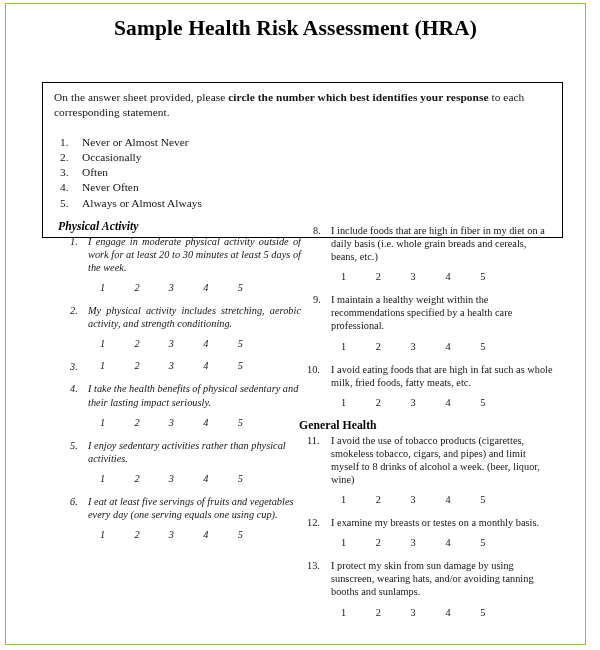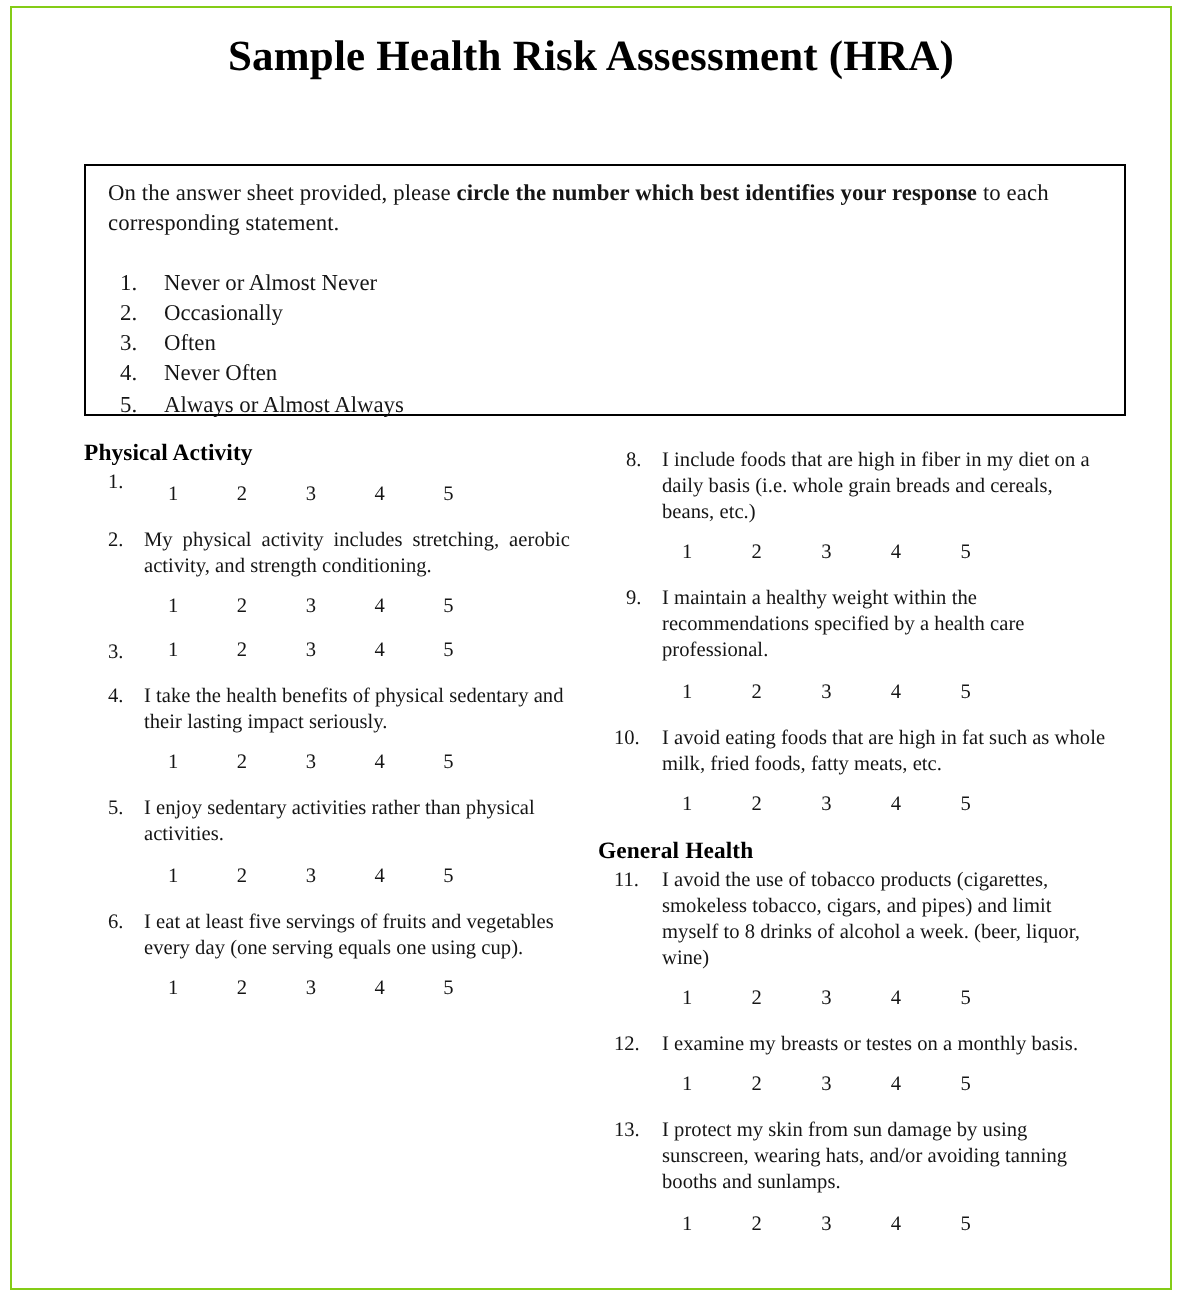--- a/index.html
+++ b/index.html
@@ -42,21 +42,21 @@
     letter-spacing: 0.1px;
     color: #000000;
   }
 
   
   .instruction-box {
     position: absolute;
     left: 36px;
     top: 78px;
     width: 521px;
-    height: 126px;
+    height: 156px;
     border: 1.4px solid #000000;
     background: #ffffff;
     padding: 7px 10px 0 11px;
   }
   .instruction-text {
     font-size: 11.4px;
     line-height: 15.4px;
     color: #151515;
     margin: 0;
     letter-spacing: 0.05px;
@@ -89,21 +89,21 @@
     left: 0;
     top: 216px;
     width: 581px;
     height: 426px;
   }
   .col {
     position: absolute;
     top: 0;
     width: 243px;
   }
-  .col-left  { left: 36px; }
+  .col-left  { left: 52px; font-style: italic; }
   .col-right { left: 295px; width: 252px; }
 
   .section-head {
     font-weight: bold;
     font-size: 11.7px;
     line-height: 14px;
     color: #000000;
     margin: 0 0 1px 0;
     letter-spacing: 0.05px;
   }
@@ -171,20 +171,21 @@
   </div>
 
   <div class="columns">
 
     <div class="col col-left">
 
       <div class="section-head">Physical Activity</div>
 
       <div class="question">
         <span class="q-num">1.</span>
+        <p class="q-text justify">I engage in moderate physical activity outside of work for at least 20 to 30 minutes at least 5 days of the week.</p>
       </div>
       <div class="scale-row">
         <span class="sc">1</span>
         <span class="sc">2</span>
         <span class="sc">3</span>
         <span class="sc">4</span>
         <span class="sc">5</span>
       </div>
 
       <div class="question">

